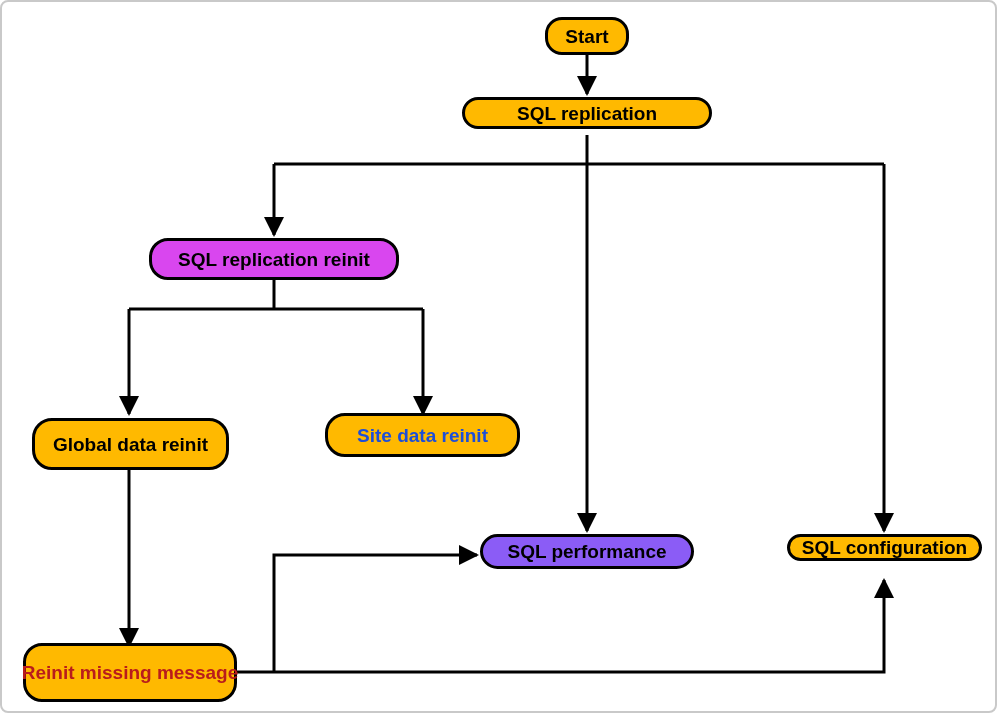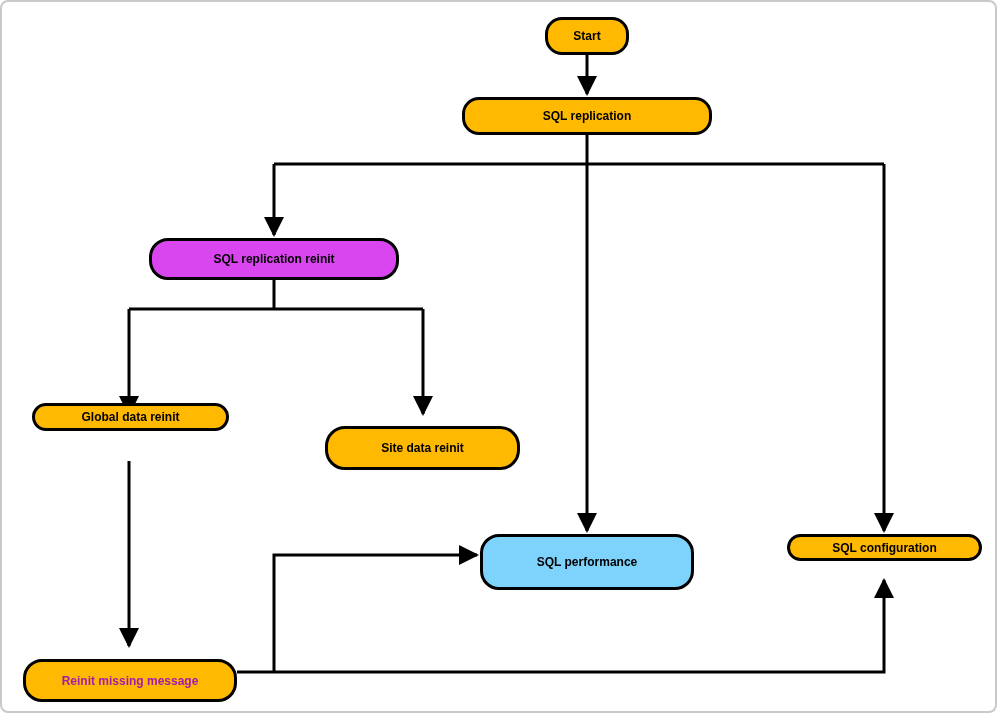--- a/index.html
+++ b/index.html
@@ -27,21 +27,21 @@
   }
   .node {
     position: absolute;
     box-sizing: border-box;
     display: flex;
     align-items: center;
     justify-content: center;
     border-style: solid;
     border-width: 3px;
     font-weight: bold;
-    font-size: 12px;
+    font-size: 19px;
     color: #000000;
     text-align: center;
     white-space: nowrap;
     line-height: 1;
   }
 </style>
 </head>
 <body>
 
 <div class="canvas">
@@ -61,21 +61,21 @@
         <polyline points="127,307 421,307" fill="none" stroke="#000000" stroke-width="3"></polyline>
         <polyline points="127,307 127,412" fill="none" stroke="#000000" stroke-width="3" marker-end="url(#arrowhead)"></polyline>
         <polyline points="421,307 421,412" fill="none" stroke="#000000" stroke-width="3" marker-end="url(#arrowhead)"></polyline>
         <polyline points="127,459 127,644" fill="none" stroke="#000000" stroke-width="3" marker-end="url(#arrowhead)"></polyline>
         <polyline points="235,670 882,670 882,578" fill="none" stroke="#000000" stroke-width="3" marker-end="url(#arrowhead)"></polyline>
         <polyline points="272,670 272,553 475,553" fill="none" stroke="#000000" stroke-width="3" marker-end="url(#arrowhead)"></polyline>
       </g>
   </svg>
   <div>
       <div class="node" style="left: 543px; top: 15px; width: 84px; height: 38px; border-radius: 17px; background: rgb(255, 185, 0); border-color: rgb(0, 0, 0); color: rgb(0, 0, 0);">Start</div>
-      <div class="node" style="left: 460px; top: 95px; width: 250px; height: 38px; border-radius: 17px; background: rgb(255, 185, 0); border-color: rgb(0, 0, 0); color: rgb(0, 0, 0);">SQL replication</div>
+      <div class="node" style="left: 460px; top: 95px; width: 250px; height: 32px; border-radius: 17px; background: rgb(255, 185, 0); border-color: rgb(0, 0, 0); color: rgb(0, 0, 0);">SQL replication</div>
       <div class="node" style="left: 147px; top: 236px; width: 250px; height: 42px; border-radius: 19px; background: #d946ef; border-color: rgb(0, 0, 0); color: rgb(0, 0, 0);">SQL replication reinit</div>
-      <div class="node" style="left: 30px; top: 401px; width: 197px; height: 28px; border-radius: 20px; background: rgb(255, 185, 0); border-color: rgb(0, 0, 0); color: rgb(0, 0, 0);">Global data reinit</div>
-      <div class="node" style="left: 323px; top: 424px; width: 195px; height: 44px; border-radius: 20px; background: rgb(255, 185, 0); border-color: rgb(0, 0, 0); color: #000000;">Site data reinit</div>
-      <div class="node" style="left: 478px; top: 532px; width: 214px; height: 56px; border-radius: 19px; background: #7dd3fc; border-color: rgb(0, 0, 0); color: rgb(0, 0, 0);">SQL performance</div>
+      <div class="node" style="left: 30px; top: 416px; width: 197px; height: 52px; border-radius: 20px; background: rgb(255, 185, 0); border-color: rgb(0, 0, 0); color: rgb(0, 0, 0);">Global data reinit</div>
+      <div class="node" style="left: 323px; top: 411px; width: 195px; height: 44px; border-radius: 20px; background: rgb(255, 185, 0); border-color: rgb(0, 0, 0); color: #1d4ed8;">Site data reinit</div>
+      <div class="node" style="left: 478px; top: 532px; width: 214px; height: 35px; border-radius: 19px; background: #8b5cf6; border-color: rgb(0, 0, 0); color: rgb(0, 0, 0);">SQL performance</div>
       <div class="node" style="left: 785px; top: 532px; width: 195px; height: 27px; border-radius: 19px; background: rgb(255, 185, 0); border-color: rgb(0, 0, 0); color: rgb(0, 0, 0);">SQL configuration</div>
-      <div class="node" style="left: 21px; top: 657px; width: 214px; height: 43px; border-radius: 19px; background: rgb(255, 185, 0); border-color: rgb(0, 0, 0); color: #a21caf;">Reinit missing message</div>
+      <div class="node" style="left: 21px; top: 641px; width: 214px; height: 59px; border-radius: 19px; background: rgb(255, 185, 0); border-color: rgb(0, 0, 0); color: #b91c1c;">Reinit missing message</div>
     </div>
 </div>
 
 </body></html>

